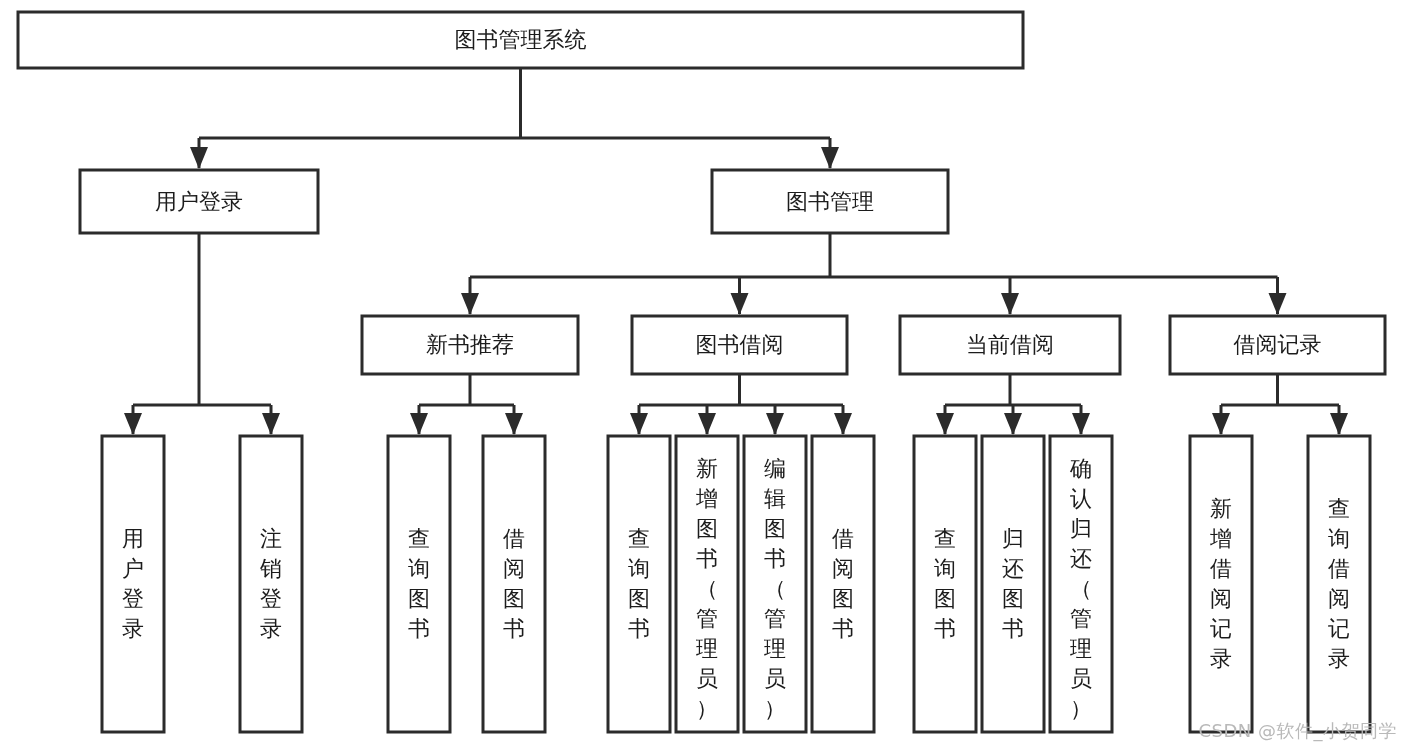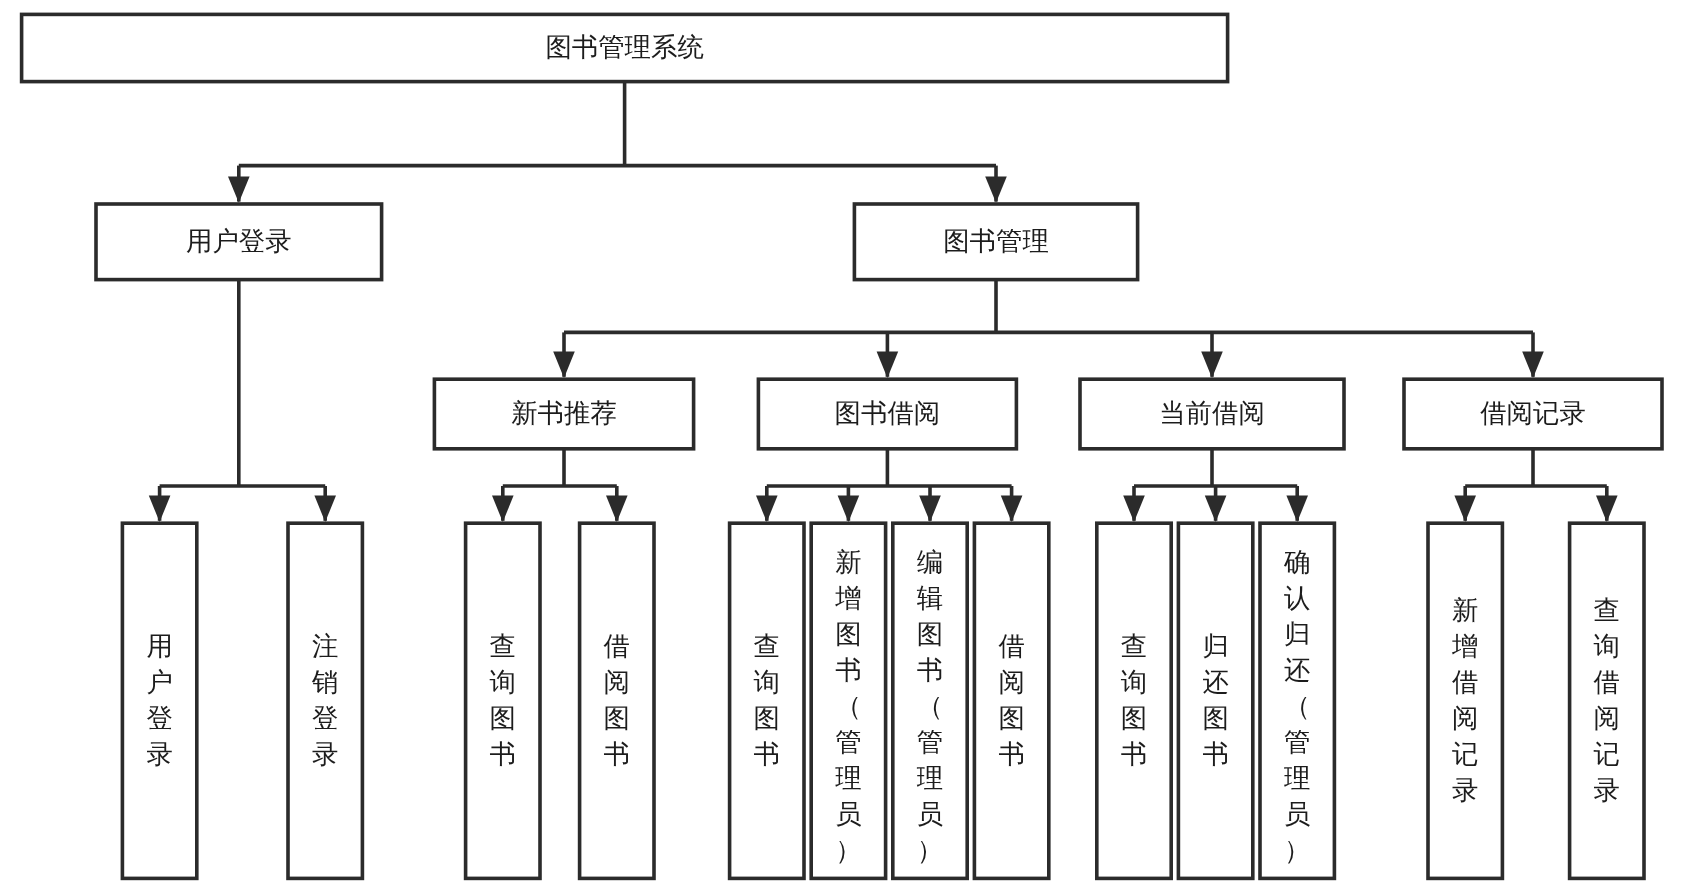--- a/index.html
+++ b/index.html
@@ -199,13 +199,14 @@
         <g>
           <rect x="1190" y="436" width="62" height="296" class="node-box"></rect>
           <text x="1221" y="516" class="node-label-vert"><tspan x="1221" dy="0">新</tspan><tspan x="1221" dy="30">增</tspan><tspan x="1221" dy="30">借</tspan><tspan x="1221" dy="30">阅</tspan><tspan x="1221" dy="30">记</tspan><tspan x="1221" dy="30">录</tspan></text>
         </g>
         <g>
           <rect x="1308" y="436" width="62" height="296" class="node-box"></rect>
           <text x="1339" y="516" class="node-label-vert"><tspan x="1339" dy="0">查</tspan><tspan x="1339" dy="30">询</tspan><tspan x="1339" dy="30">借</tspan><tspan x="1339" dy="30">阅</tspan><tspan x="1339" dy="30">记</tspan><tspan x="1339" dy="30">录</tspan></text>
         </g>
       </g>
   </svg>
+  <div class="watermark">CSDN @软件_小贺同学</div>
 </div>
 
 </body></html>

